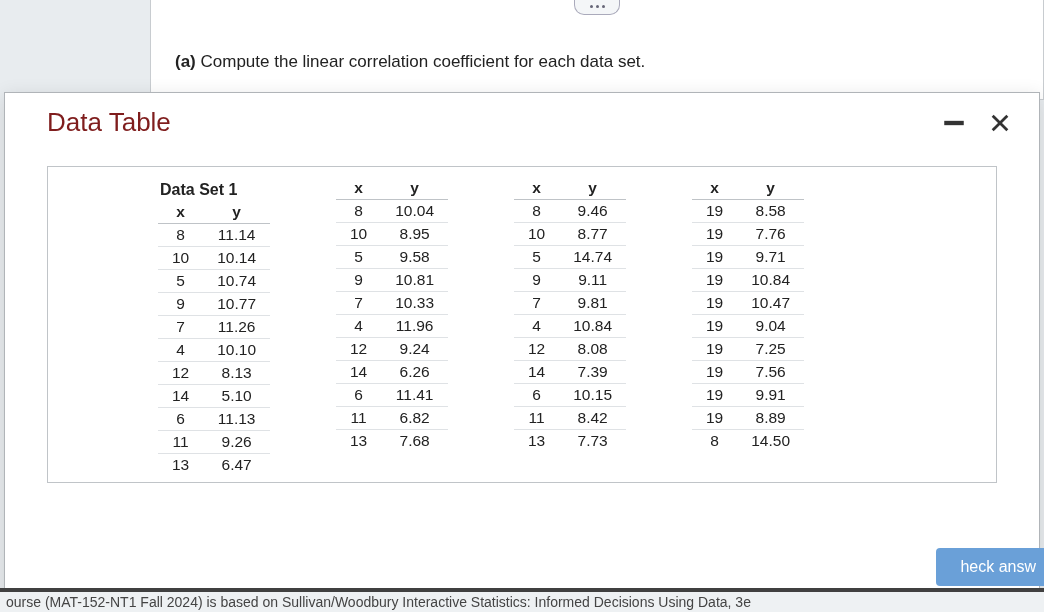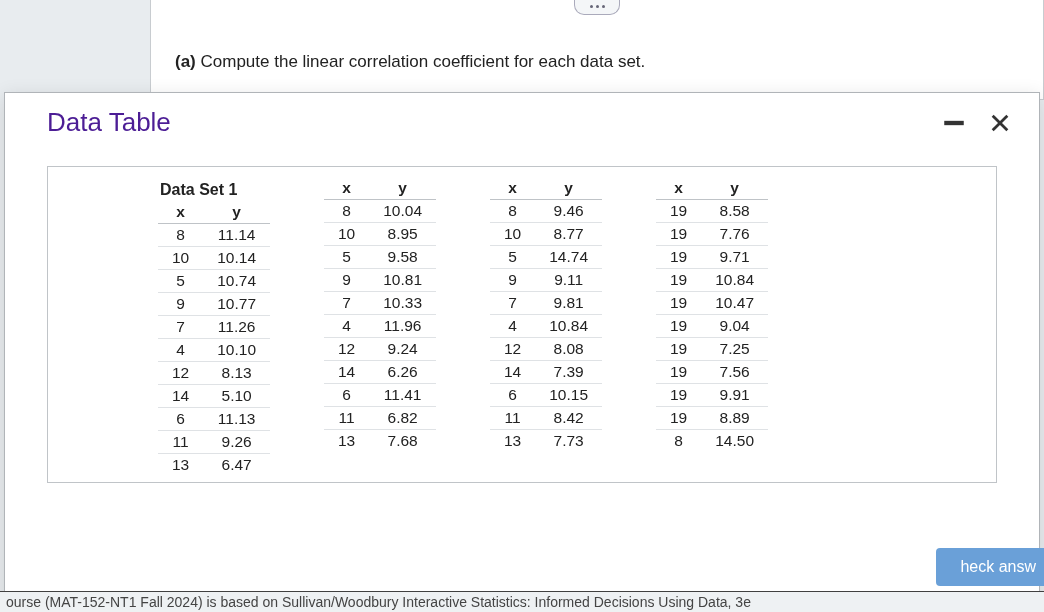--- a/index.html
+++ b/index.html
@@ -48,21 +48,21 @@
     border: 1px solid #b0b4b8;
     border-bottom: none;
     box-shadow: 0 4px 18px rgba(0,0,0,0.12);
   }
   .modal-header {
     display: flex; align-items: center; justify-content: space-between;
     padding: 14px 28px 10px 42px;
   }
   .modal-title {
     font-size: 26px;
-    color: #4c1d95;
+    color: #7f1d1d;
   }
   .modal-ctrls {
     display: flex; align-items: center; gap: 22px;
   }
   .min-btn, .close-btn {
     cursor: pointer;
     color: #333;
     line-height: 1;
     display: flex; align-items: center; justify-content: center;
   }
@@ -72,21 +72,21 @@
   .table-wrap {
     margin: 18px 42px 0 42px;
     border: 1px solid #c0c4c8;
     padding: 10px 0 6px 0;
     background: #fff;
   }
   .datasets {
     display: flex;
     justify-content: flex-start;
     padding-left: 110px;
-    gap: 36px;
+    gap: 48px;
   }
   .ds {
     min-width: 130px;
   }
   .ds-title {
     font-weight: bold;
     font-size: 16px;
     padding: 4px 0 2px 2px;
     color: #222;
     white-space: nowrap;
@@ -126,21 +126,21 @@
     cursor: pointer;
   }
 
   .footer-text {
     position: absolute;
     left: 0; right: 0; bottom: 0;
     font-size: 14px;
     color: #444;
     padding: 2px 6px;
     background: #eef1f3;
-    border-top: 1px solid #404040;
+    border-top: 4px solid #404040;
     white-space: nowrap;
     overflow: hidden;
   }
 </style>
 </head>
 <body>
 
 <div class="bg-panel">
   <div class="dots-tab">
     <span></span>

